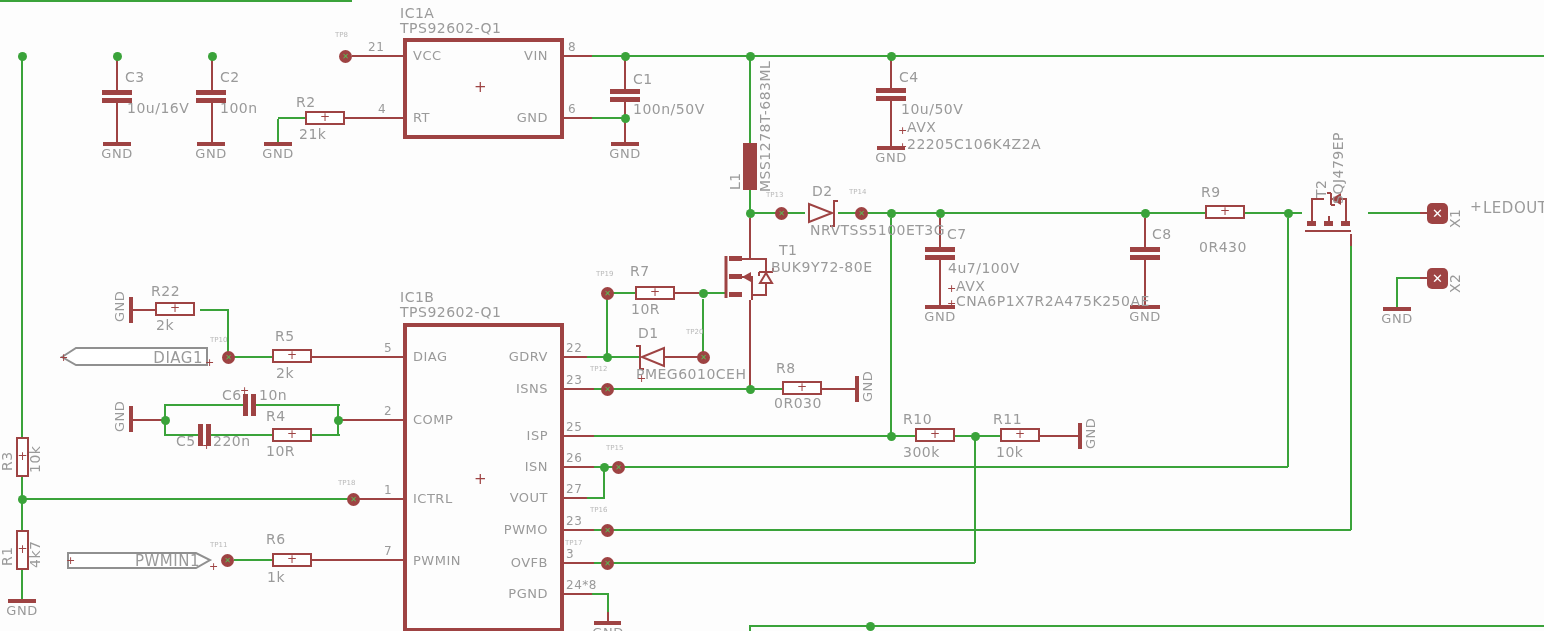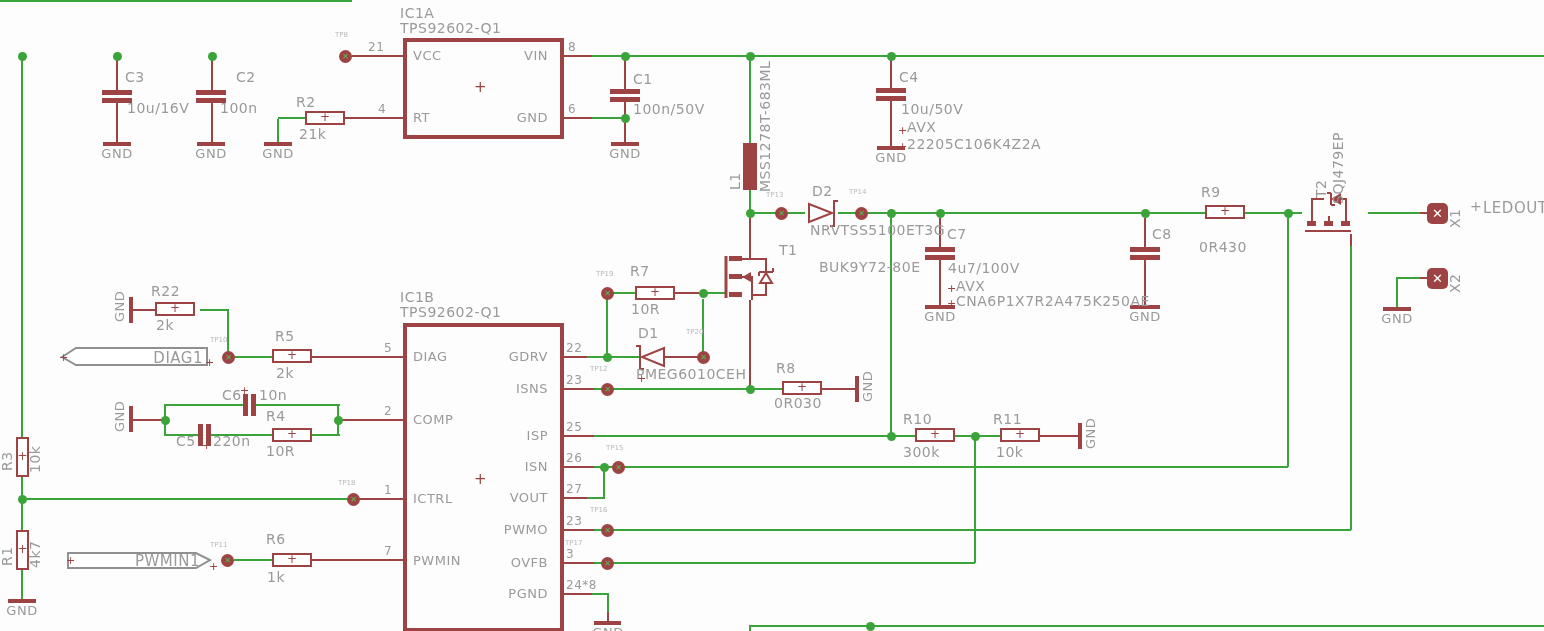--- a/index.html
+++ b/index.html
@@ -299,41 +299,41 @@
   <div class="t t13" style="left:498px;top:429px;width:50px;text-align:right">ISP</div>
   <div class="t t13" style="left:498px;top:460px;width:50px;text-align:right">ISN</div>
   <div class="t t13" style="left:498px;top:491px;width:50px;text-align:right">VOUT</div>
   <div class="t t13" style="left:498px;top:523px;width:50px;text-align:right">PWMO</div>
   <div class="t t13" style="left:498px;top:556px;width:50px;text-align:right">OVFB</div>
   <div class="t t13" style="left:498px;top:587px;width:50px;text-align:right">PGND</div>
   <div class="plus plusbig" style="left:474px;top:472px"></div>
 
   <div class="t" style="left:125px;top:70px">C3</div>
   <div class="t" style="left:127px;top:101px">10u/16V</div>
-  <div class="t" style="left:236px;top:70px">C2</div>
+  <div class="t" style="left:220px;top:70px">C2</div>
   <div class="t" style="left:220px;top:101px">100n</div>
   <div class="t" style="left:296px;top:95px">R2</div>
   <div class="t" style="left:299px;top:127px">21k</div>
   <div class="t" style="left:633px;top:72px">C1</div>
   <div class="t" style="left:633px;top:102px">100n/50V</div>
   <div class="t" style="left:899px;top:70px">C4</div>
   <div class="t" style="left:901px;top:102px">10u/50V</div>
   <div class="t" style="left:907px;top:120px">AVX</div>
   <div class="t" style="left:907px;top:137px">22205C106K4Z2A</div>
   <div class="t" style="left:812px;top:184px">D2</div>
   <div class="t" style="left:810px;top:223px">NRVTSS5100ET3G</div>
   <div class="t" style="left:947px;top:227px">C7</div>
   <div class="t" style="left:948px;top:261px">4u7/100V</div>
   <div class="t" style="left:956px;top:279px">AVX</div>
   <div class="t" style="left:956px;top:294px">CNA6P1X7R2A475K250AE</div>
   <div class="t" style="left:1152px;top:227px">C8</div>
   <div class="t" style="left:1201px;top:185px">R9</div>
   <div class="t" style="left:1199px;top:240px">0R430</div>
   <div class="t" style="left:779px;top:243px">T1</div>
-  <div class="t" style="left:819px;top:260px">BUK9Y72-80E</div>
+  <div class="t" style="left:771px;top:260px">BUK9Y72-80E</div>
   <div class="t" style="left:630px;top:264px">R7</div>
   <div class="t" style="left:631px;top:302px">10R</div>
   <div class="t" style="left:638px;top:326px">D1</div>
   <div class="t" style="left:636px;top:367px">PMEG6010CEH</div>
   <div class="t" style="left:776px;top:361px">R8</div>
   <div class="t" style="left:774px;top:396px">0R030</div>
   <div class="t" style="left:903px;top:412px">R10</div>
   <div class="t" style="left:903px;top:445px">300k</div>
   <div class="t" style="left:993px;top:412px">R11</div>
   <div class="t" style="left:996px;top:445px">10k</div>

